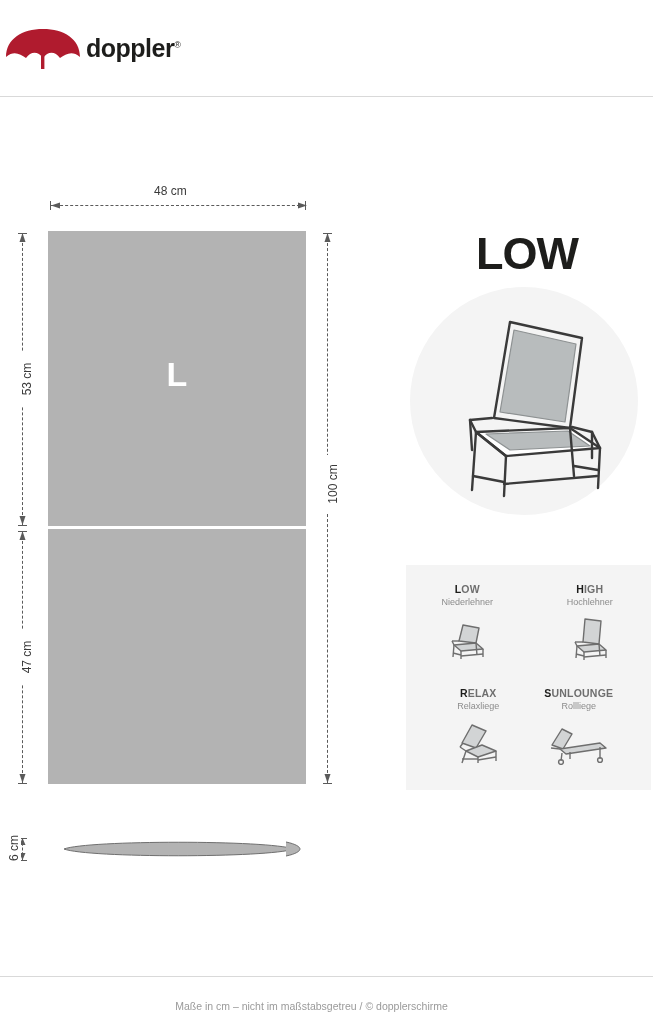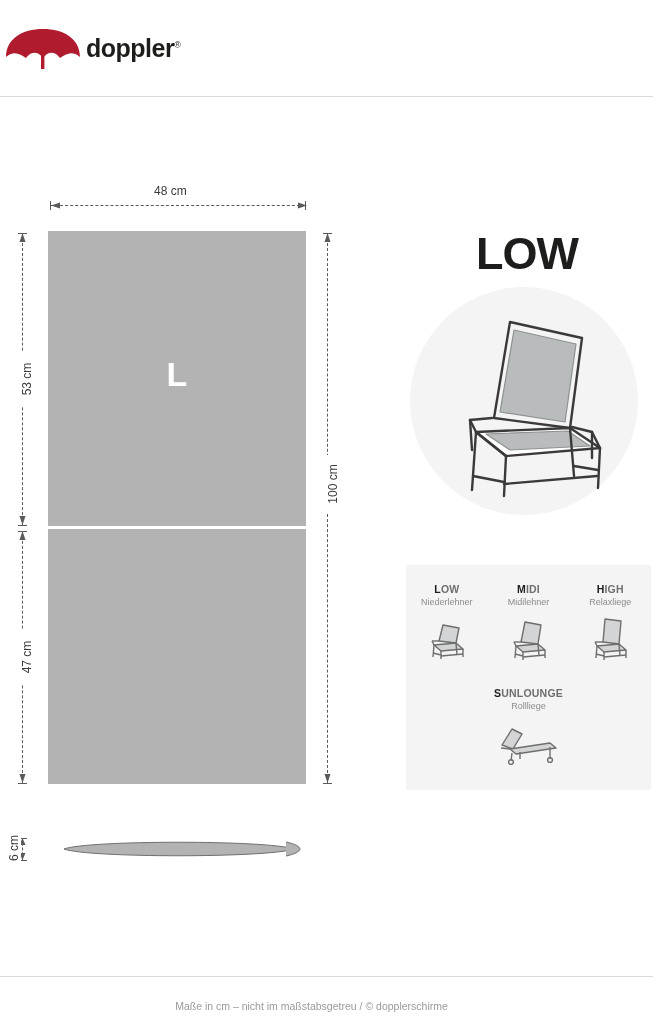--- a/index.html
+++ b/index.html
@@ -324,44 +324,24 @@
               <path d="M31 26 L32 38"></path>
             <path d="M8 36 L16 38"></path>
               <path d="M16 39 L38 37"></path>
             <path d="M7 24 L9 28"></path>
               <path d="M7 24 L14 24"></path>
           </g>
         </svg>
       </div>
     </div>
 
-    <div class="legend-item">
-      <div class="legend-title"><b>M</b><span>IDI</span></div>
-      <div class="legend-sub">Midilehner</div>
-      <div class="legend-icon">
-        <svg width="44" height="44" viewBox="0 0 44 44">
-          <g fill="none" stroke="#6e6e6e" stroke-width="1.4" stroke-linejoin="round">
-            <path d="M14 25 L18 5 L34 8 L31 27 Z" fill="#d2d4d5"></path>
-            <path d="M9 29 L31 27 L38 33 L16 35 Z" fill="#d2d4d5"></path>
-            <path d="M9 29 L8 41"></path>
-              <path d="M16 35 L16 43"></path>
-            <path d="M38 33 L38 41"></path>
-              <path d="M31 27 L32 39"></path>
-            <path d="M8 37 L16 39"></path>
-              <path d="M16 40 L38 38"></path>
-            <path d="M7 25 L9 29"></path>
-              <path d="M7 25 L14 25"></path>
-          </g>
-        </svg>
-      </div>
-    </div>
 
     <div class="legend-item">
       <div class="legend-title"><b>H</b><span>IGH</span></div>
-      <div class="legend-sub">Relaxliege</div>
+      <div class="legend-sub">Hochlehner</div>
       <div class="legend-icon">
         <svg width="44" height="44" viewBox="0 0 44 44">
           <g fill="none" stroke="#6e6e6e" stroke-width="1.4" stroke-linejoin="round">
             <path d="M15 25 L17 2 L33 4 L31 27 Z" fill="#d2d4d5"></path>
             <path d="M9 29 L31 27 L38 33 L16 35 Z" fill="#d2d4d5"></path>
             <path d="M9 29 L8 41"></path>
               <path d="M16 35 L16 43"></path>
             <path d="M38 33 L38 41"></path>
               <path d="M31 27 L32 39"></path>
             <path d="M8 37 L16 39"></path>
@@ -369,20 +349,39 @@
             <path d="M7 25 L9 29"></path>
               <path d="M7 25 L15 25"></path>
           </g>
         </svg>
       </div>
     </div>
   </div>
 
   <div class="legend-row" style="top:122px; left:0; padding:0 22px; box-sizing:border-box;">
 
+    <div class="legend-item">
+      <div class="legend-title"><b>R</b><span>ELAX</span></div>
+      <div class="legend-sub">Relaxliege</div>
+      <div class="legend-icon">
+        <svg width="52" height="44" viewBox="0 0 52 44">
+          <g fill="none" stroke="#6e6e6e" stroke-width="1.4" stroke-linejoin="round">
+            <path d="M10 22 L20 4 L34 10 L24 27 Z" fill="#d2d4d5"></path>
+            <path d="M14 30 L30 24 L44 30 L26 36 Z" fill="#d2d4d5"></path>
+            <path d="M14 30 L10 42"></path>
+              <path d="M26 36 L26 42"></path>
+            <path d="M44 30 L44 40"></path>
+            <path d="M10 38 L26 38"></path>
+              <path d="M26 39 L44 36"></path>
+            <path d="M8 26 L14 30"></path>
+              <path d="M8 26 L11 22"></path>
+          </g>
+        </svg>
+      </div>
+    </div>
 
     <div class="legend-item">
       <div class="legend-title"><b>S</b><span>UNLOUNGE</span></div>
       <div class="legend-sub">Rollliege</div>
       <div class="legend-icon">
         <svg width="62" height="44" viewBox="0 0 62 44">
           <g fill="none" stroke="#6e6e6e" stroke-width="1.4" stroke-linejoin="round">
             <path d="M4 24 L14 8 L24 13 L15 28 Z" fill="#d2d4d5"></path>
             <path d="M12 28 L52 22 L58 27 L18 33 Z" fill="#d2d4d5"></path>
             <path d="M14 32 L13 40"></path>

